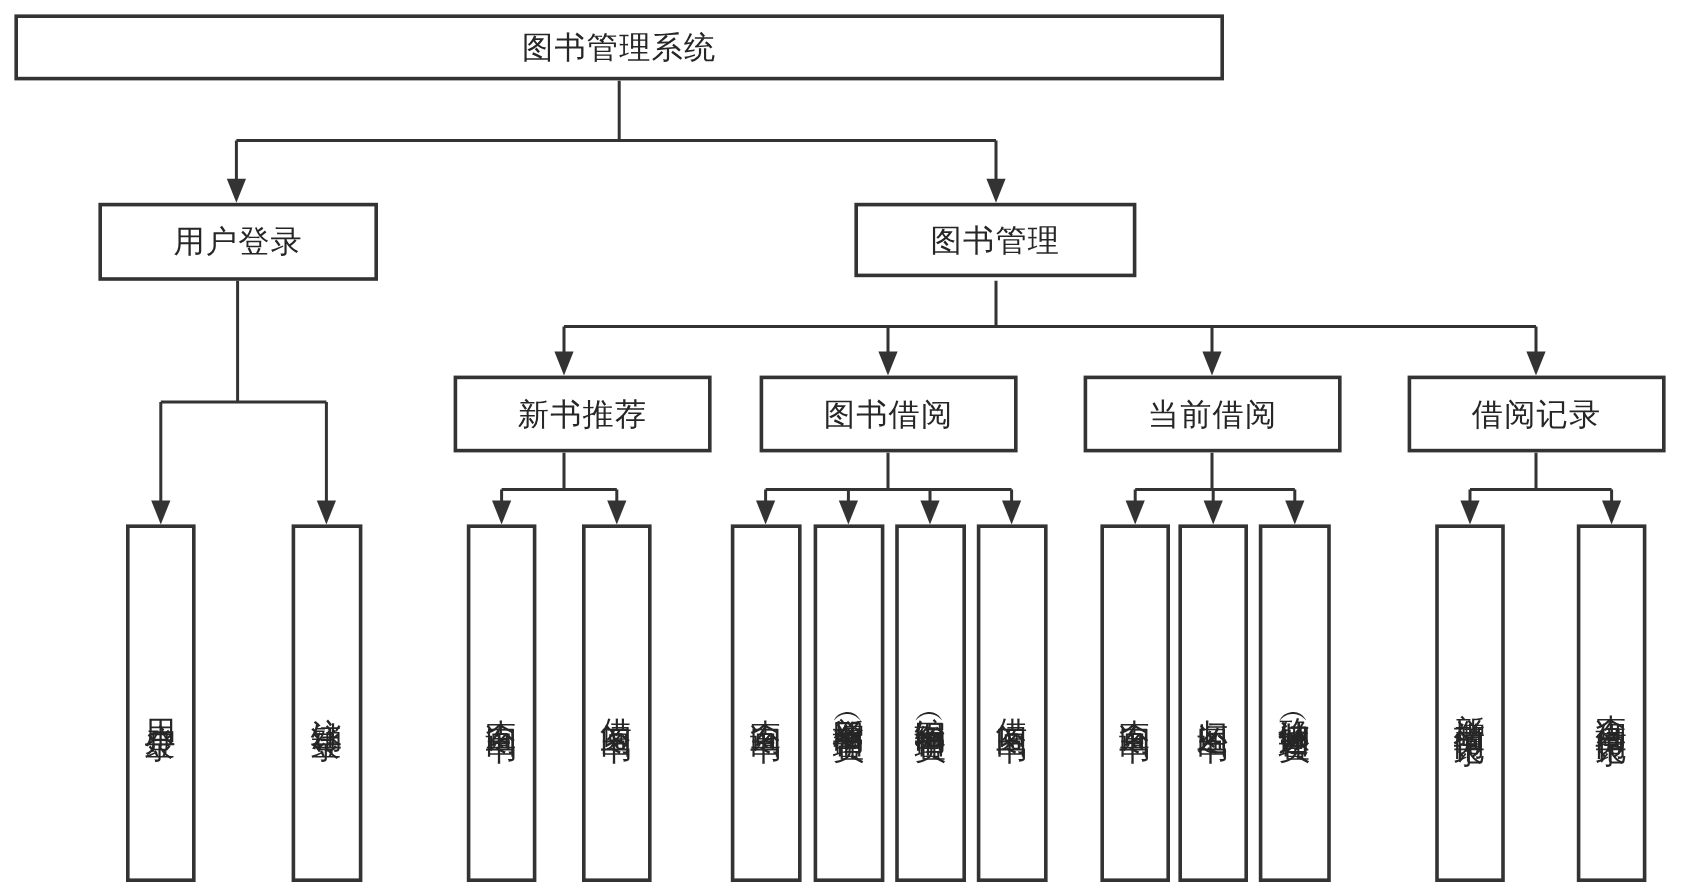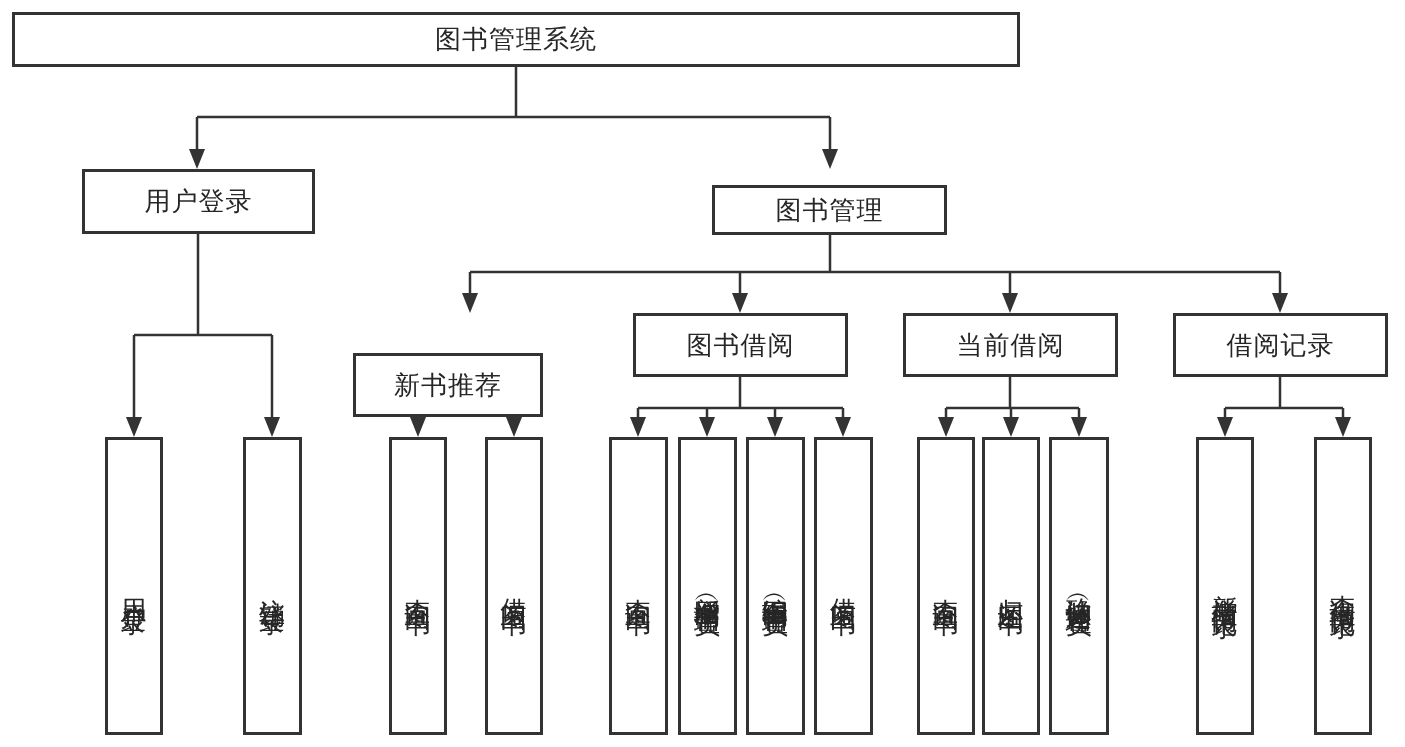--- a/index.html
+++ b/index.html
@@ -86,23 +86,23 @@
     <polygon points="1071,417 1087,417 1079,437"></polygon>
 
     <path d="M1280 377 V408 M1225 408 H1343 M1225 408 V419 M1343 408 V419"></path>
     <polygon points="1217,417 1233,417 1225,437"></polygon>
     <polygon points="1335,417 1351,417 1343,437"></polygon>
   </svg>
 
   <div class="node h" style="left:12px;top:12px;width:1008px;height:55px;text-align:right;">图书管理系统</div>
 
   <div class="node h" style="left:82px;top:169px;width:233px;height:65px;">用户登录</div>
-  <div class="node h" style="left:712px;top:169px;width:235px;height:50px;margin-top:16px;">图书管理</div>
+  <div class="node h" style="left:712px;top:169px;width:235px;height:62px;">图书管理</div>
 
-  <div class="node h" style="left:353px;top:313px;width:190px;height:64px;margin-top:40px;">新书推荐</div>
+  <div class="node h" style="left:378px;top:313px;width:215px;height:64px;">新书推荐</div>
   <div class="node h" style="left:633px;top:313px;width:215px;height:64px;">图书借阅</div>
   <div class="node h" style="left:903px;top:313px;width:215px;height:64px;">当前借阅</div>
   <div class="node h" style="left:1173px;top:313px;width:215px;height:64px;">借阅记录</div>
 
   <div class="node v" style="left:105px;top:437px;width:58px;height:298px;">
     <span class="vtext">用户登录</span>
   </div>
   <div class="node v" style="left:243px;top:437px;width:59px;height:298px;">
     <span class="vtext">注销登录</span>
   </div>

